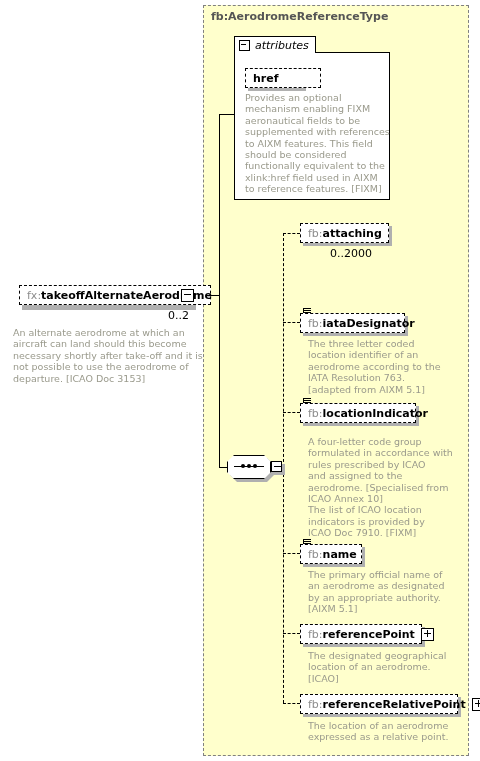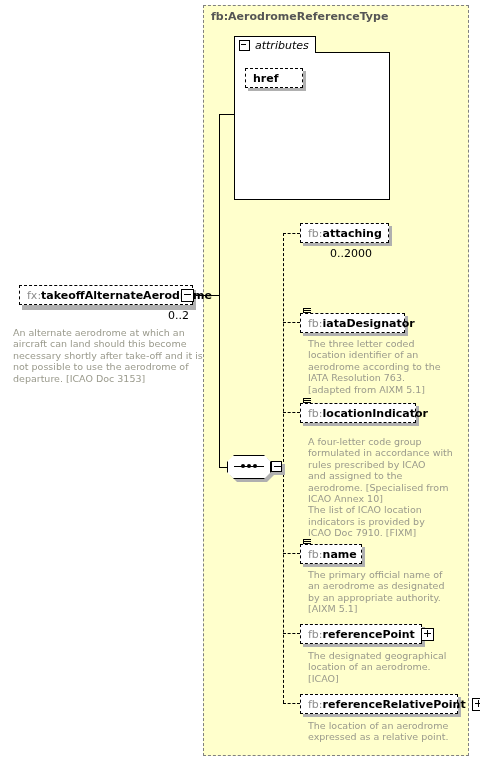--- a/index.html
+++ b/index.html
@@ -257,26 +257,35 @@
   <div class="type-panel"></div>
   <div class="type-title">fb:AerodromeReferenceType</div>
 
   <div class="attr-body"></div>
   <div class="attr-tab">
     <span class="mini"></span>
     <span class="lbl">attributes</span>
   </div>
 
   <div class="node-shadow" style="left:248px; top:71px; width:58px; height:20px;"></div>
-  <div class="node" style="left:245px; top:68px; width:58px;">
+  <div class="node" style="left:245px; top:68px; width:76px;">
     <span class="attrname">href</span>
   </div>
+  <div class="desc" style="left:245px; top:92px; width:146px;">Provides an optional
+mechanism enabling FIXM
+aeronautical fields to be
+supplemented with references
+to AIXM features.  This field
+should be considered
+functionally equivalent to the
+xlink:href field used in AIXM
+to reference features.  [FIXM]</div>
 
   <div class="node-shadow" style="left:22px; top:290px; width:174px; height:20px;"></div>
-  <div class="node" style="left:19px; top:285px; width:174px; padding-right:4px;">
+  <div class="node" style="left:19px; top:285px; width:192px; padding-right:4px;">
     <span class="prefix">fx:</span>
     <span class="lname">takeoffAlternateAerodrome</span>
   </div>
   <div class="collapse-standalone" style="left:181px; top:289px;"></div>
   <div class="card" style="left:168px; top:309px;">0..2</div>
   <div class="desc" style="left:13px; top:327px; width:190px;">An alternate aerodrome at which an
 aircraft can land should this become
 necessary shortly after take-off and it is
 not possible to use the aerodrome of
 departure. [ICAO Doc 3153]</div>

